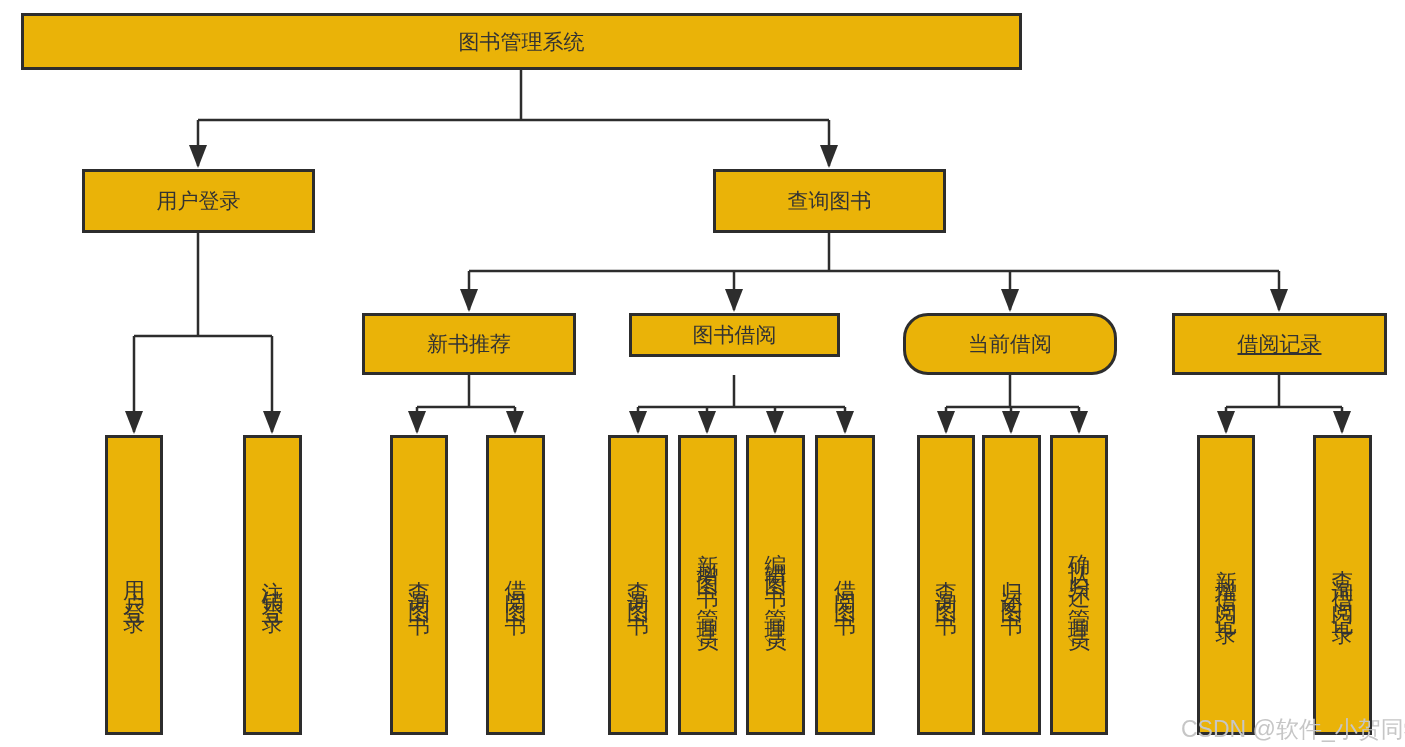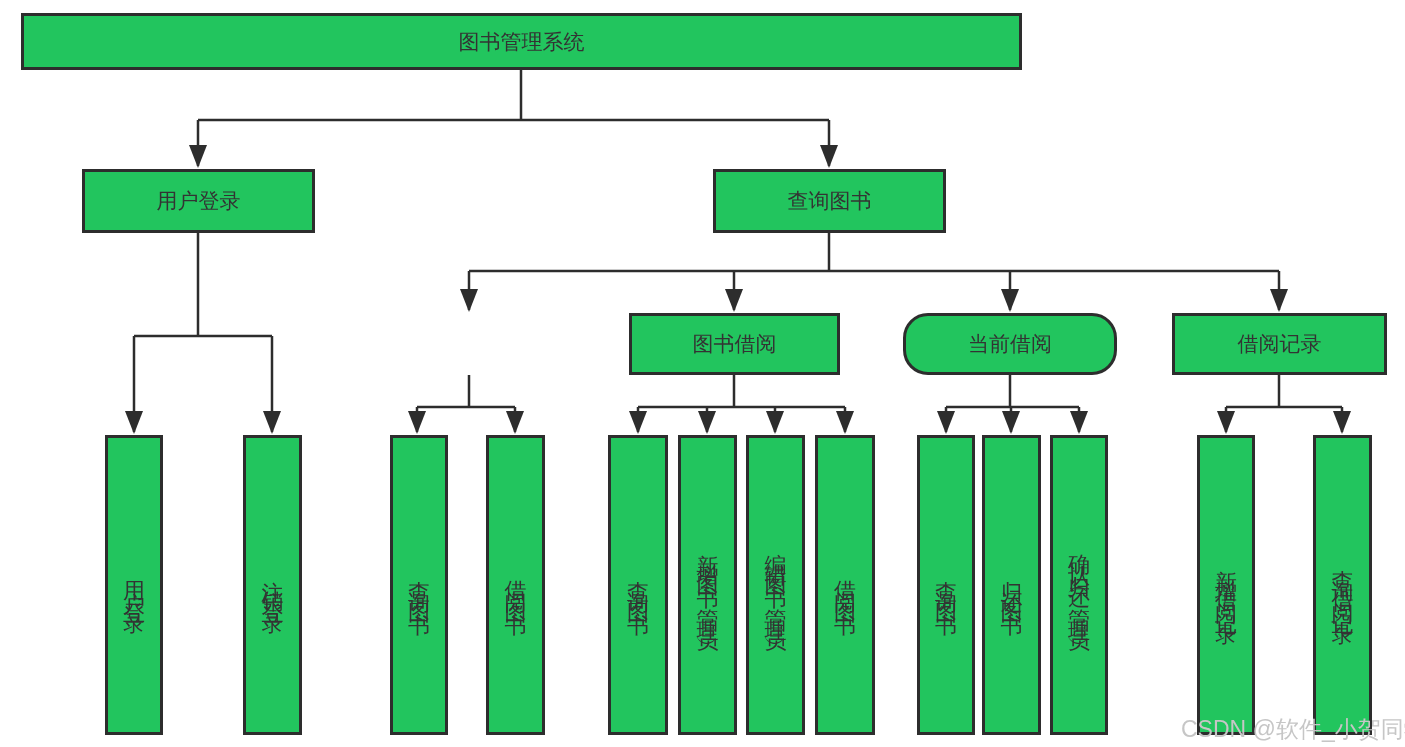--- a/index.html
+++ b/index.html
@@ -15,21 +15,21 @@
     background:var(--bg);
     font-family:"Liberation Sans","DejaVu Sans",sans-serif;
     overflow:hidden;
   }
   .wires{position:absolute;left:0;top:0;width:1405px;height:747px;}
   .wires path{stroke:var(--line);stroke-width:2.5;fill:none;}
   .wires .arw{fill:var(--line);stroke:none;}
   .node{
     position:absolute;
     box-sizing:border-box;
-    background:#22c55e;
+    background:#eab308;
     border:3px solid var(--line);
     display:flex;align-items:center;justify-content:center;
     color:var(--text);
     font-size:21px;
     text-align:right;
     z-index:2;
   }
   .node.v span{
     writing-mode:vertical-rl;
     text-orientation:mixed;
@@ -91,23 +91,24 @@
     <path d="M1279,375 L1279,407 M1226,407 L1342,407"></path>
     <path d="M1226,407 L1226,432" marker-end="url(#arw)"></path>
     <path d="M1342,407 L1342,432" marker-end="url(#arw)"></path>
   </svg>
 
   <div class="node" style="left:21px;top:13px;width:1001px;height:57px;">图书管理系统</div>
 
   <div class="node" style="left:82px;top:169px;width:233px;height:64px;">用户登录</div>
   <div class="node" style="left:713px;top:169px;width:233px;height:64px;">查询图书</div>
 
-  <div class="node" style="left:629px;top:313px;width:211px;height:62px;">图书借阅</div>
+  <div class="node" style="left:362px;top:313px;width:214px;height:62px;">新书推荐</div>
+  <div class="node" style="left:629px;top:313px;width:211px;height:44px;">图书借阅</div>
   <div class="node" style="left:903px;top:313px;width:214px;height:62px;border-radius:25px;">当前借阅</div>
-  <div class="node" style="left:1172px;top:313px;width:215px;height:62px;">借阅记录</div>
+  <div class="node" style="left:1172px;top:313px;width:215px;height:62px;text-decoration:underline;">借阅记录</div>
 
   <div class="node v" style="left:105px;top:435px;width:58px;height:300px;">
     <span>用户登录</span>
     </div>
   <div class="node v" style="left:243px;top:435px;width:59px;height:300px;">
     <span>注销登录</span>
     </div>
 
   <div class="node v" style="left:390px;top:435px;width:58px;height:300px;">
     <span>查询图书</span>

